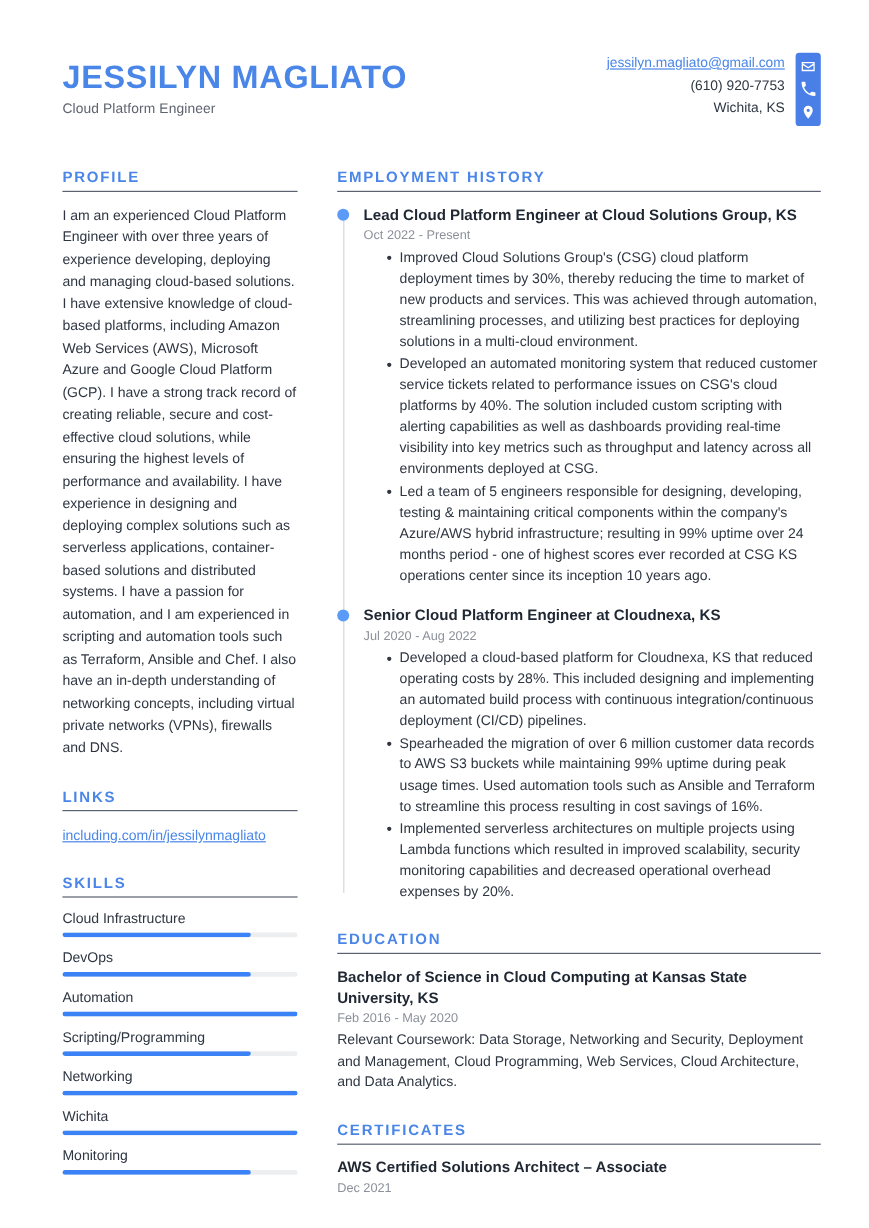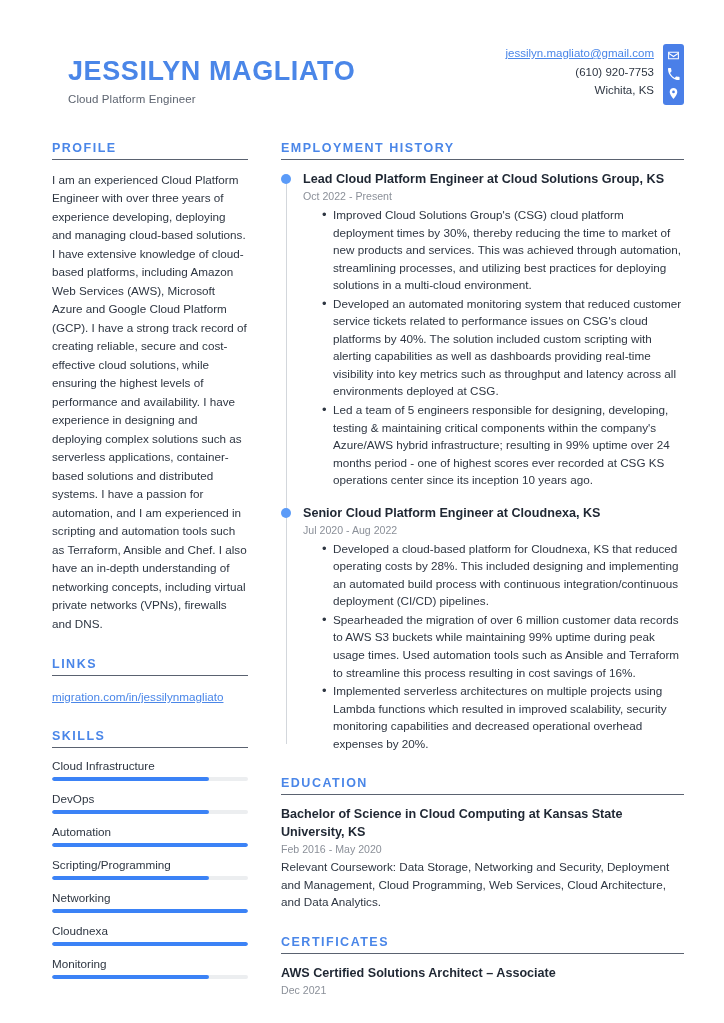--- a/index.html
+++ b/index.html
@@ -9,21 +9,21 @@
     height: 1023px;
     background: #ffffff;
     font-family: "Liberation Sans", sans-serif;
     color: #2e3642;
     overflow: hidden;
   }
 
   .page { padding: 42px 40px 0 52px; position: relative; height: 100%; }
 
   
-  .header { display: flex; justify-content: space-between; align-items: flex-end; margin-left: 16px; }
+  .header { display: flex; justify-content: space-between; align-items: center; }
   .name {
     font-size: 27px; font-weight: bold; color: #4a86e8;
     letter-spacing: 0.6px; line-height: 1.1;
   }
   .subtitle { font-size: 11.5px; color: #5d6470; margin-top: 6px; letter-spacing: 0.1px; }
 
   .contact { display: flex; align-items: flex-start; gap: 9px; margin-top: 2px; }
   .contact-lines { text-align: right; font-size: 11.5px; line-height: 1.62; color: #2e3642; }
   .contact-email { color: #4a86e8; text-decoration: underline; padding-left: 12px; }
 
@@ -128,21 +128,21 @@
 
       <div class="sec">
         <div class="sec-title">PROFILE</div>
         <div class="sec-rule"></div>
         <div class="profile-text">I am an experienced Cloud Platform Engineer with over three years of experience developing, deploying and managing cloud-based solutions. I have extensive knowledge of cloud-based platforms, including Amazon Web Services (AWS), Microsoft Azure and Google Cloud Platform (GCP). I have a strong track record of creating reliable, secure and cost-effective cloud solutions, while ensuring the highest levels of performance and availability. I have experience in designing and deploying complex solutions such as serverless applications, container-based solutions and distributed systems. I have a passion for automation, and I am experienced in scripting and automation tools such as Terraform, Ansible and Chef. I also have an in-depth understanding of networking concepts, including virtual private networks (VPNs), firewalls and DNS.</div>
       </div>
 
       <div class="sec">
         <div class="sec-title">LINKS</div>
         <div class="sec-rule"></div>
-        <a class="link" href="#">migration.com/in/jessilynmagliato</a>
+        <a class="link" href="#">including.com/in/jessilynmagliato</a>
       </div>
 
       <div class="sec">
         <div class="sec-title">SKILLS</div>
         <div class="sec-rule"></div>
         <div id="skills-list">
             <div class="skill">
               <div class="skill-name">Cloud Infrastructure</div>
               <div class="skill-track">
                 <div class="skill-fill" style="width:80%"></div>
@@ -166,21 +166,21 @@
                 <div class="skill-fill" style="width:80%"></div>
               </div>
             </div>
             <div class="skill">
               <div class="skill-name">Networking</div>
               <div class="skill-track">
                 <div class="skill-fill" style="width:100%"></div>
               </div>
             </div>
             <div class="skill">
-              <div class="skill-name">Cloudnexa</div>
+              <div class="skill-name">Wichita</div>
               <div class="skill-track">
                 <div class="skill-fill" style="width:100%"></div>
               </div>
             </div>
             <div class="skill">
               <div class="skill-name">Monitoring</div>
               <div class="skill-track">
                 <div class="skill-fill" style="width:80%"></div>
               </div>
             </div>

